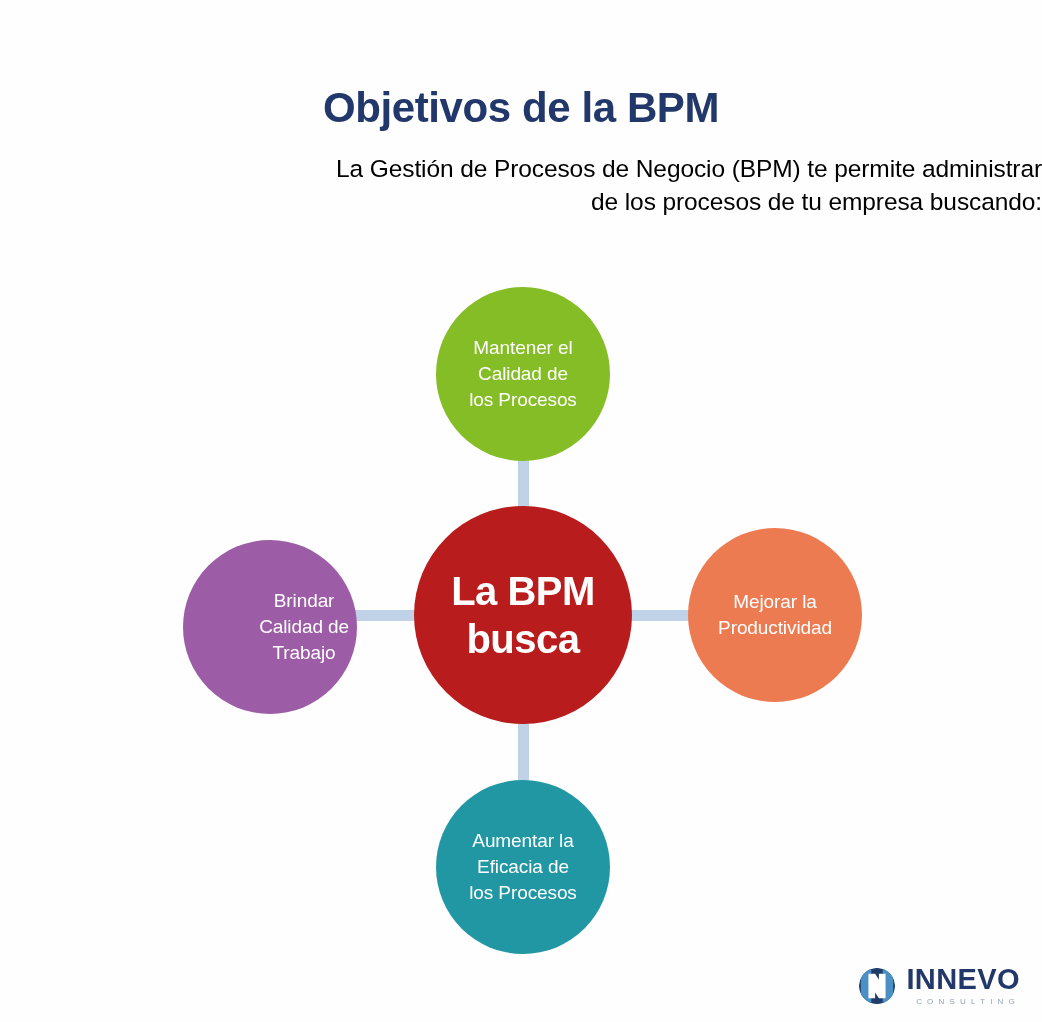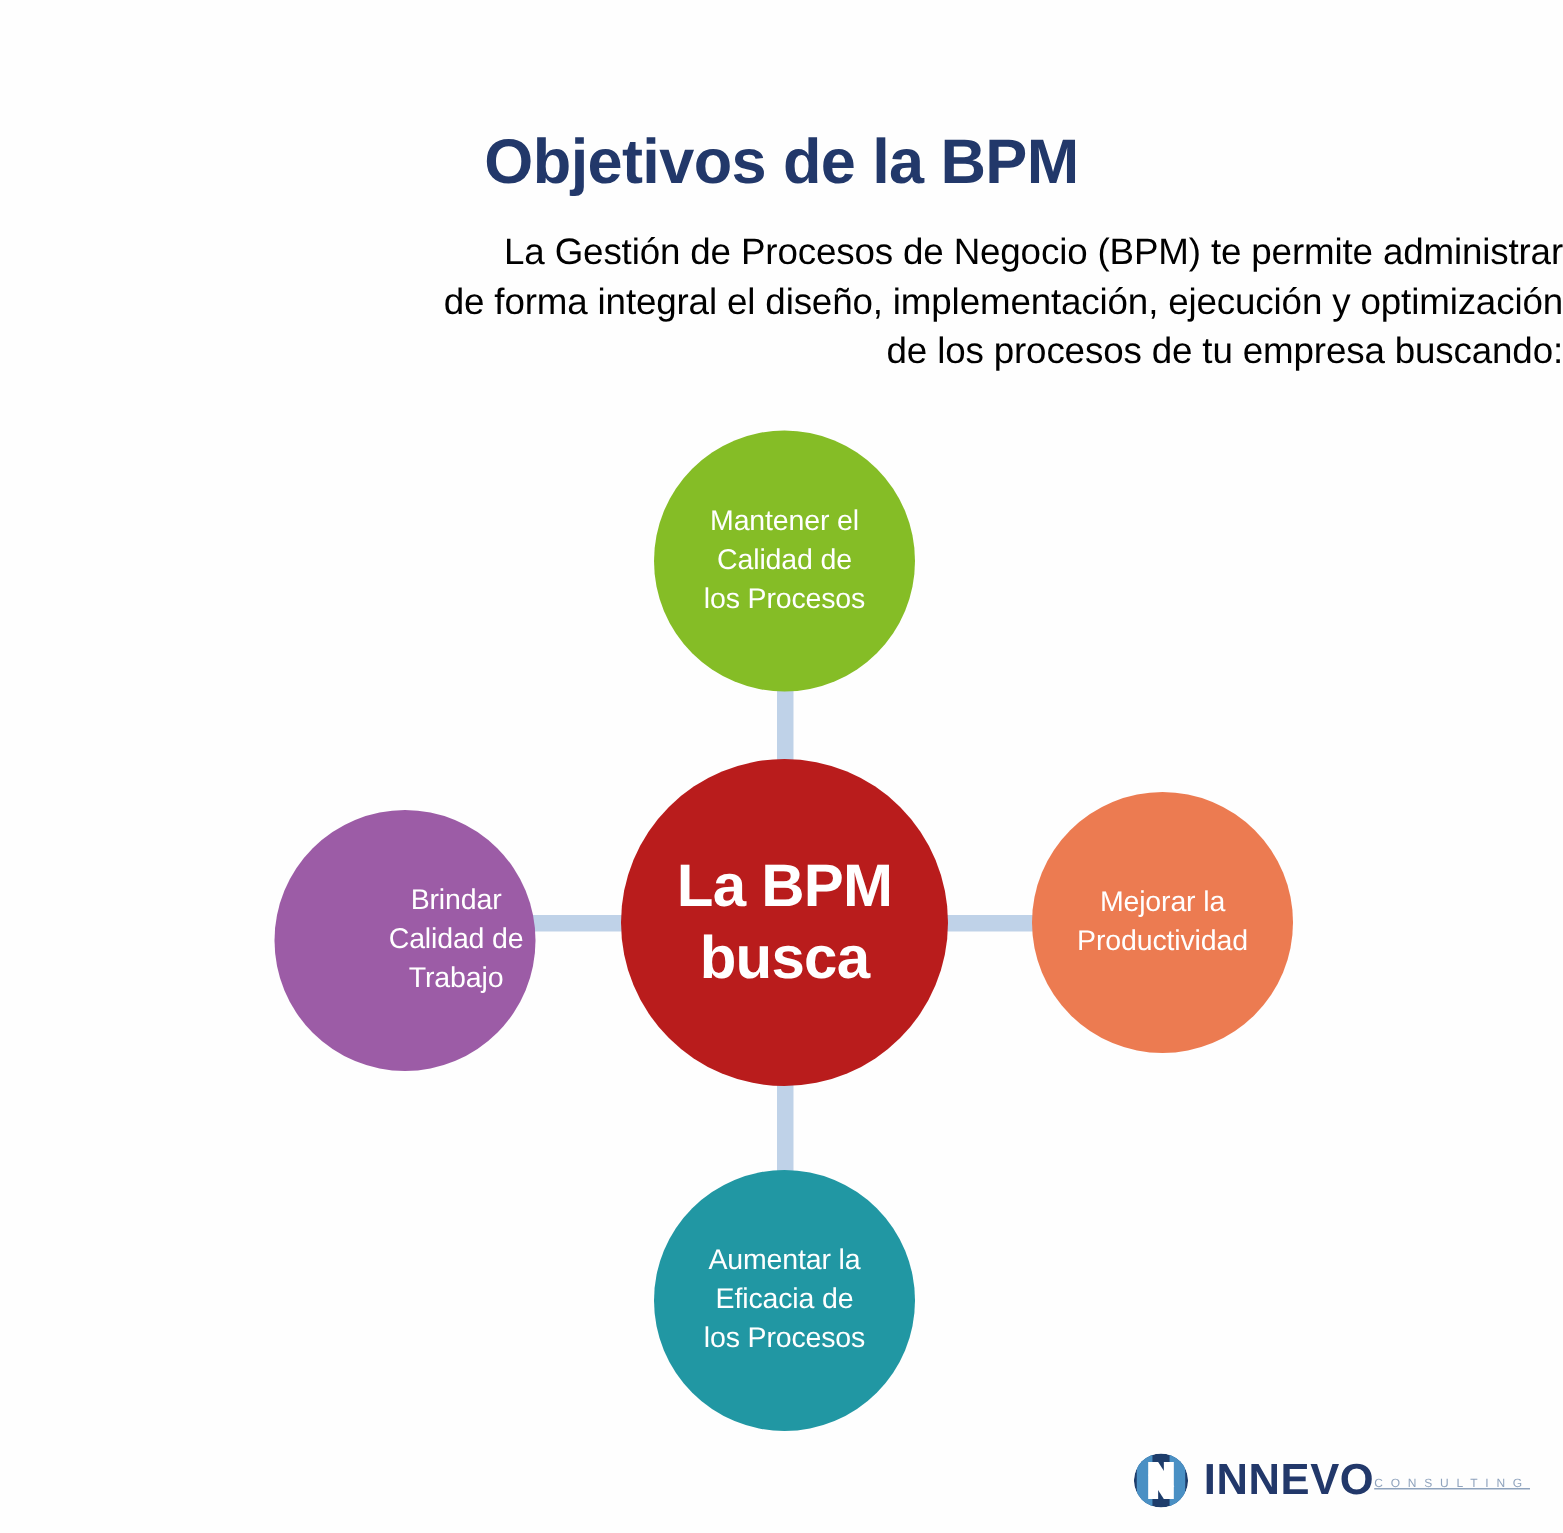--- a/index.html
+++ b/index.html
@@ -153,51 +153,49 @@
     align-items: center;
     gap: 10px;
   }
   .logo-mark {
     width: 38px;
     height: 38px;
     flex: 0 0 38px;
   }
   .logo-text {
     display: flex;
-    flex-direction: row;
-    align-items: center;
+    flex-direction: column;
+    align-items: flex-end;
     line-height: 1;
   }
   .logo-word {
     font-size: 29px;
     font-weight: bold;
     color: #22386a;
     letter-spacing: 0.4px;
     font-family: "Liberation Sans", sans-serif;
   }
   .logo-sub {
     font-size: 8px;
     color: #8fa3bd;
     letter-spacing: 5.2px;
     padding-top: 4px;
     text-align: center;
-    text-decoration: underline;
   }
 </style>
 </head>
 <body>
 
 <div id="page">
 
   <div class="header">
     <h1 class="page-title">Objetivos de la BPM</h1>
 
     <p class="subtitle">
       <span class="sub-line">La Gestión de Procesos de Negocio (BPM) te permite administrar</span>
-      <span class="sub-line">de forma integral el diseño, implementación, ejecución y optimización</span>
       <span class="sub-line">de los procesos de tu empresa buscando:</span>
     </p>
   </div>
 
   <div class="diagram">
 
     <div class="connector connector-v" style="left:523px; top:455px; height:60px;"></div>
     <div class="connector connector-v" style="left:523px; top:716px; height:70px;"></div>
     <div class="connector connector-h" style="top:615px; left:350px; width:72px;"></div>
     <div class="connector connector-h" style="top:615px; left:625px; width:70px;"></div>

